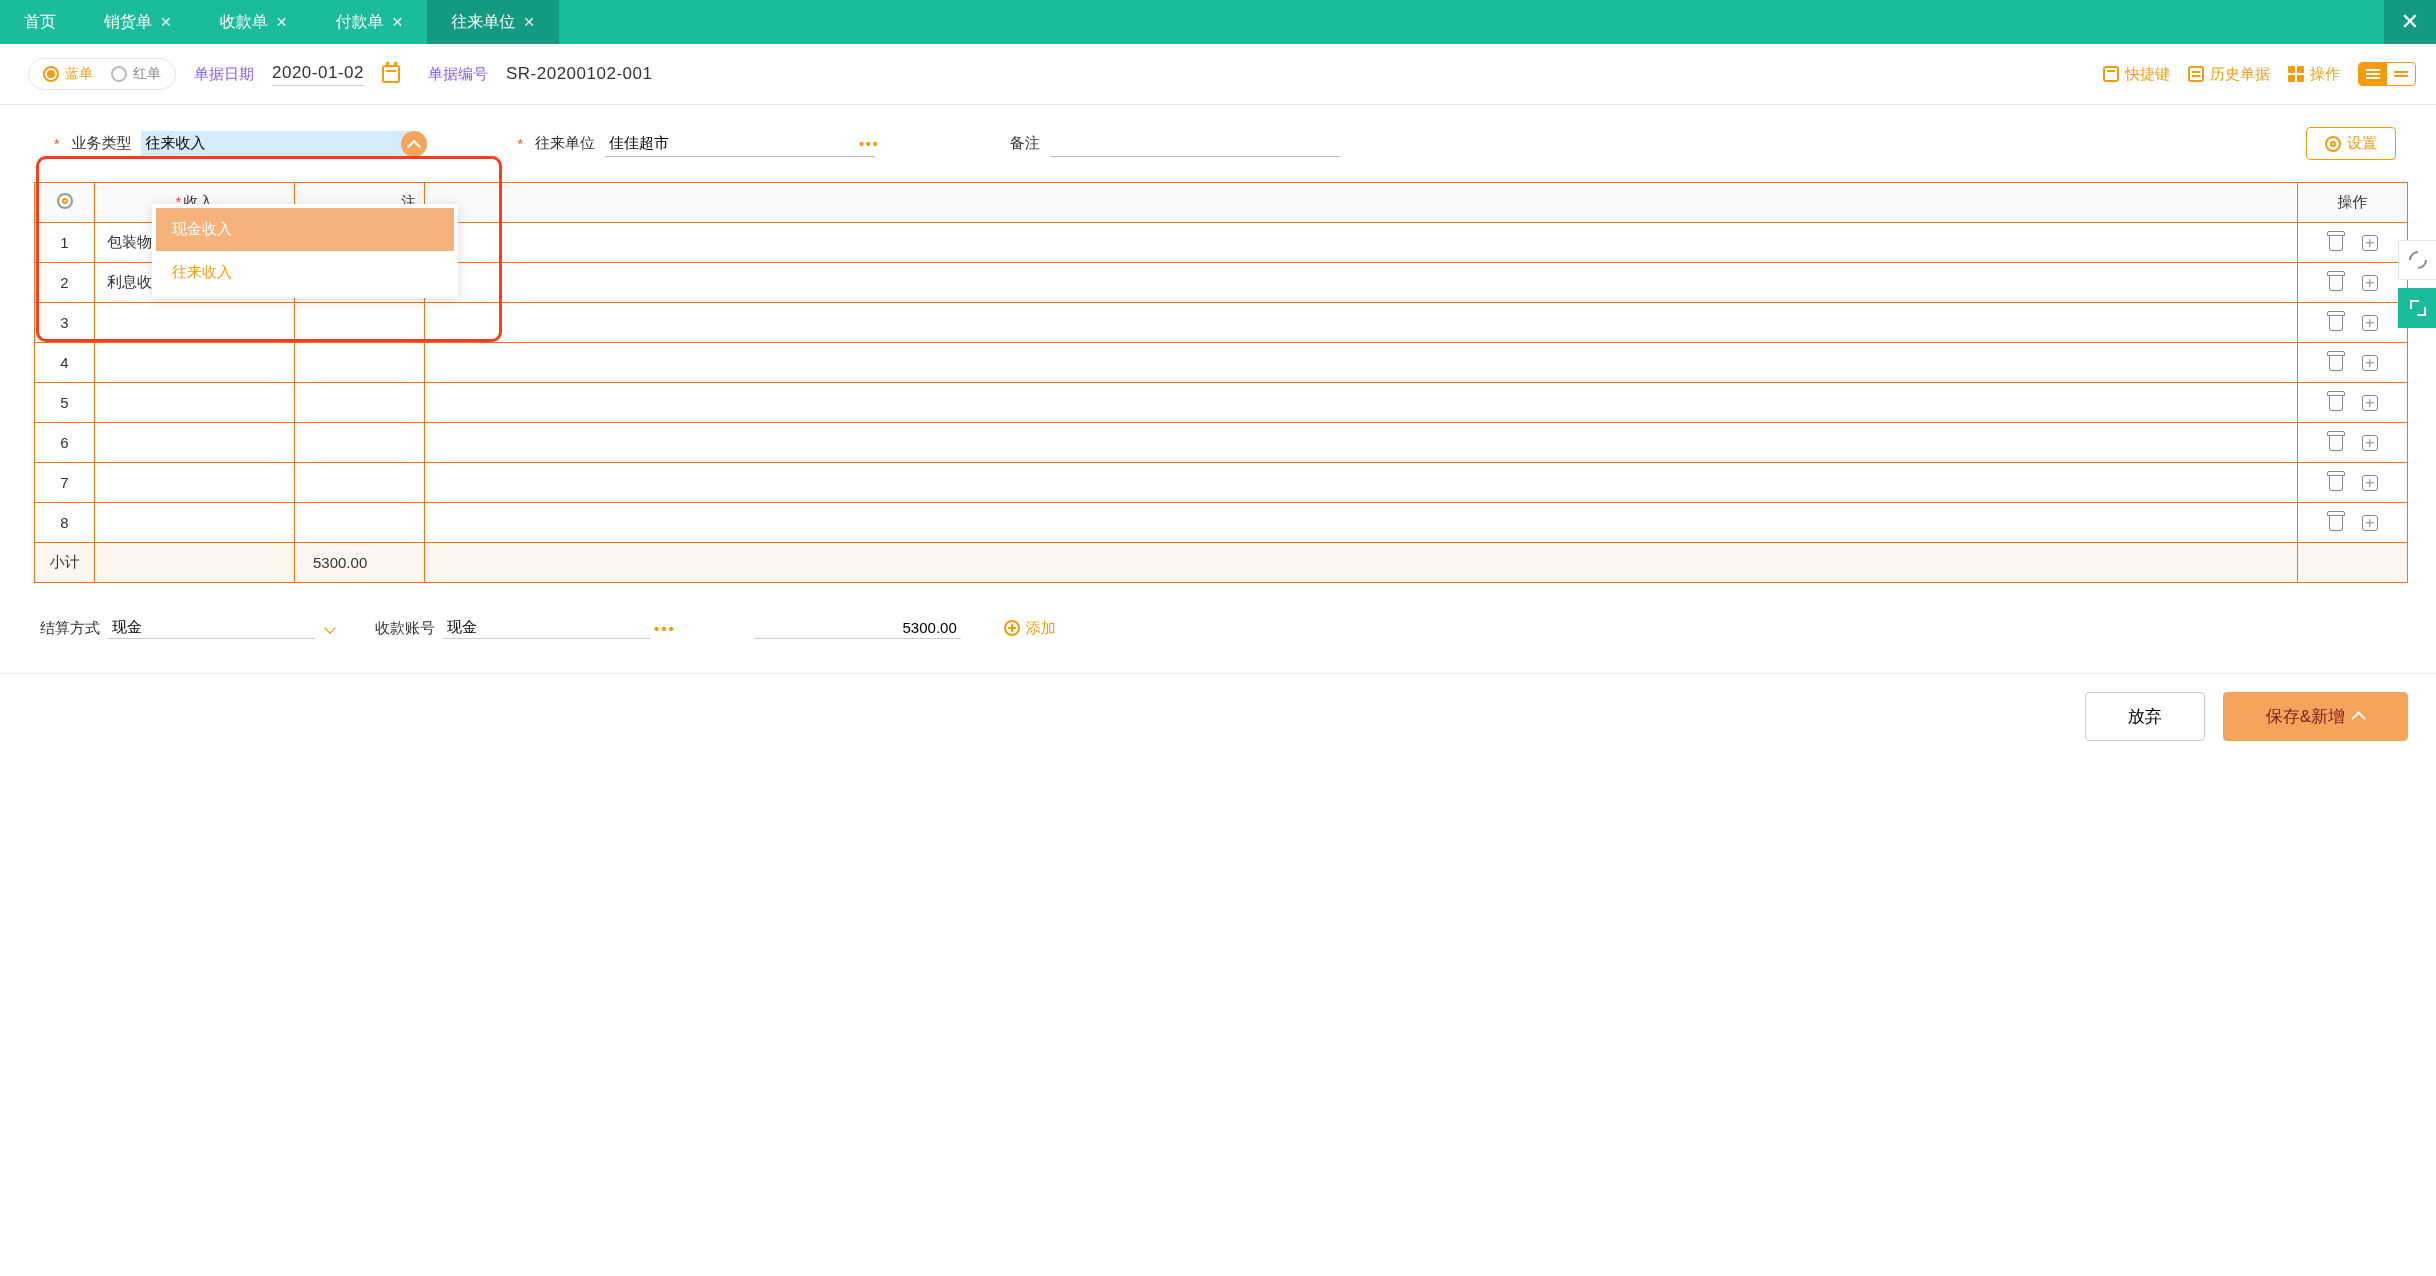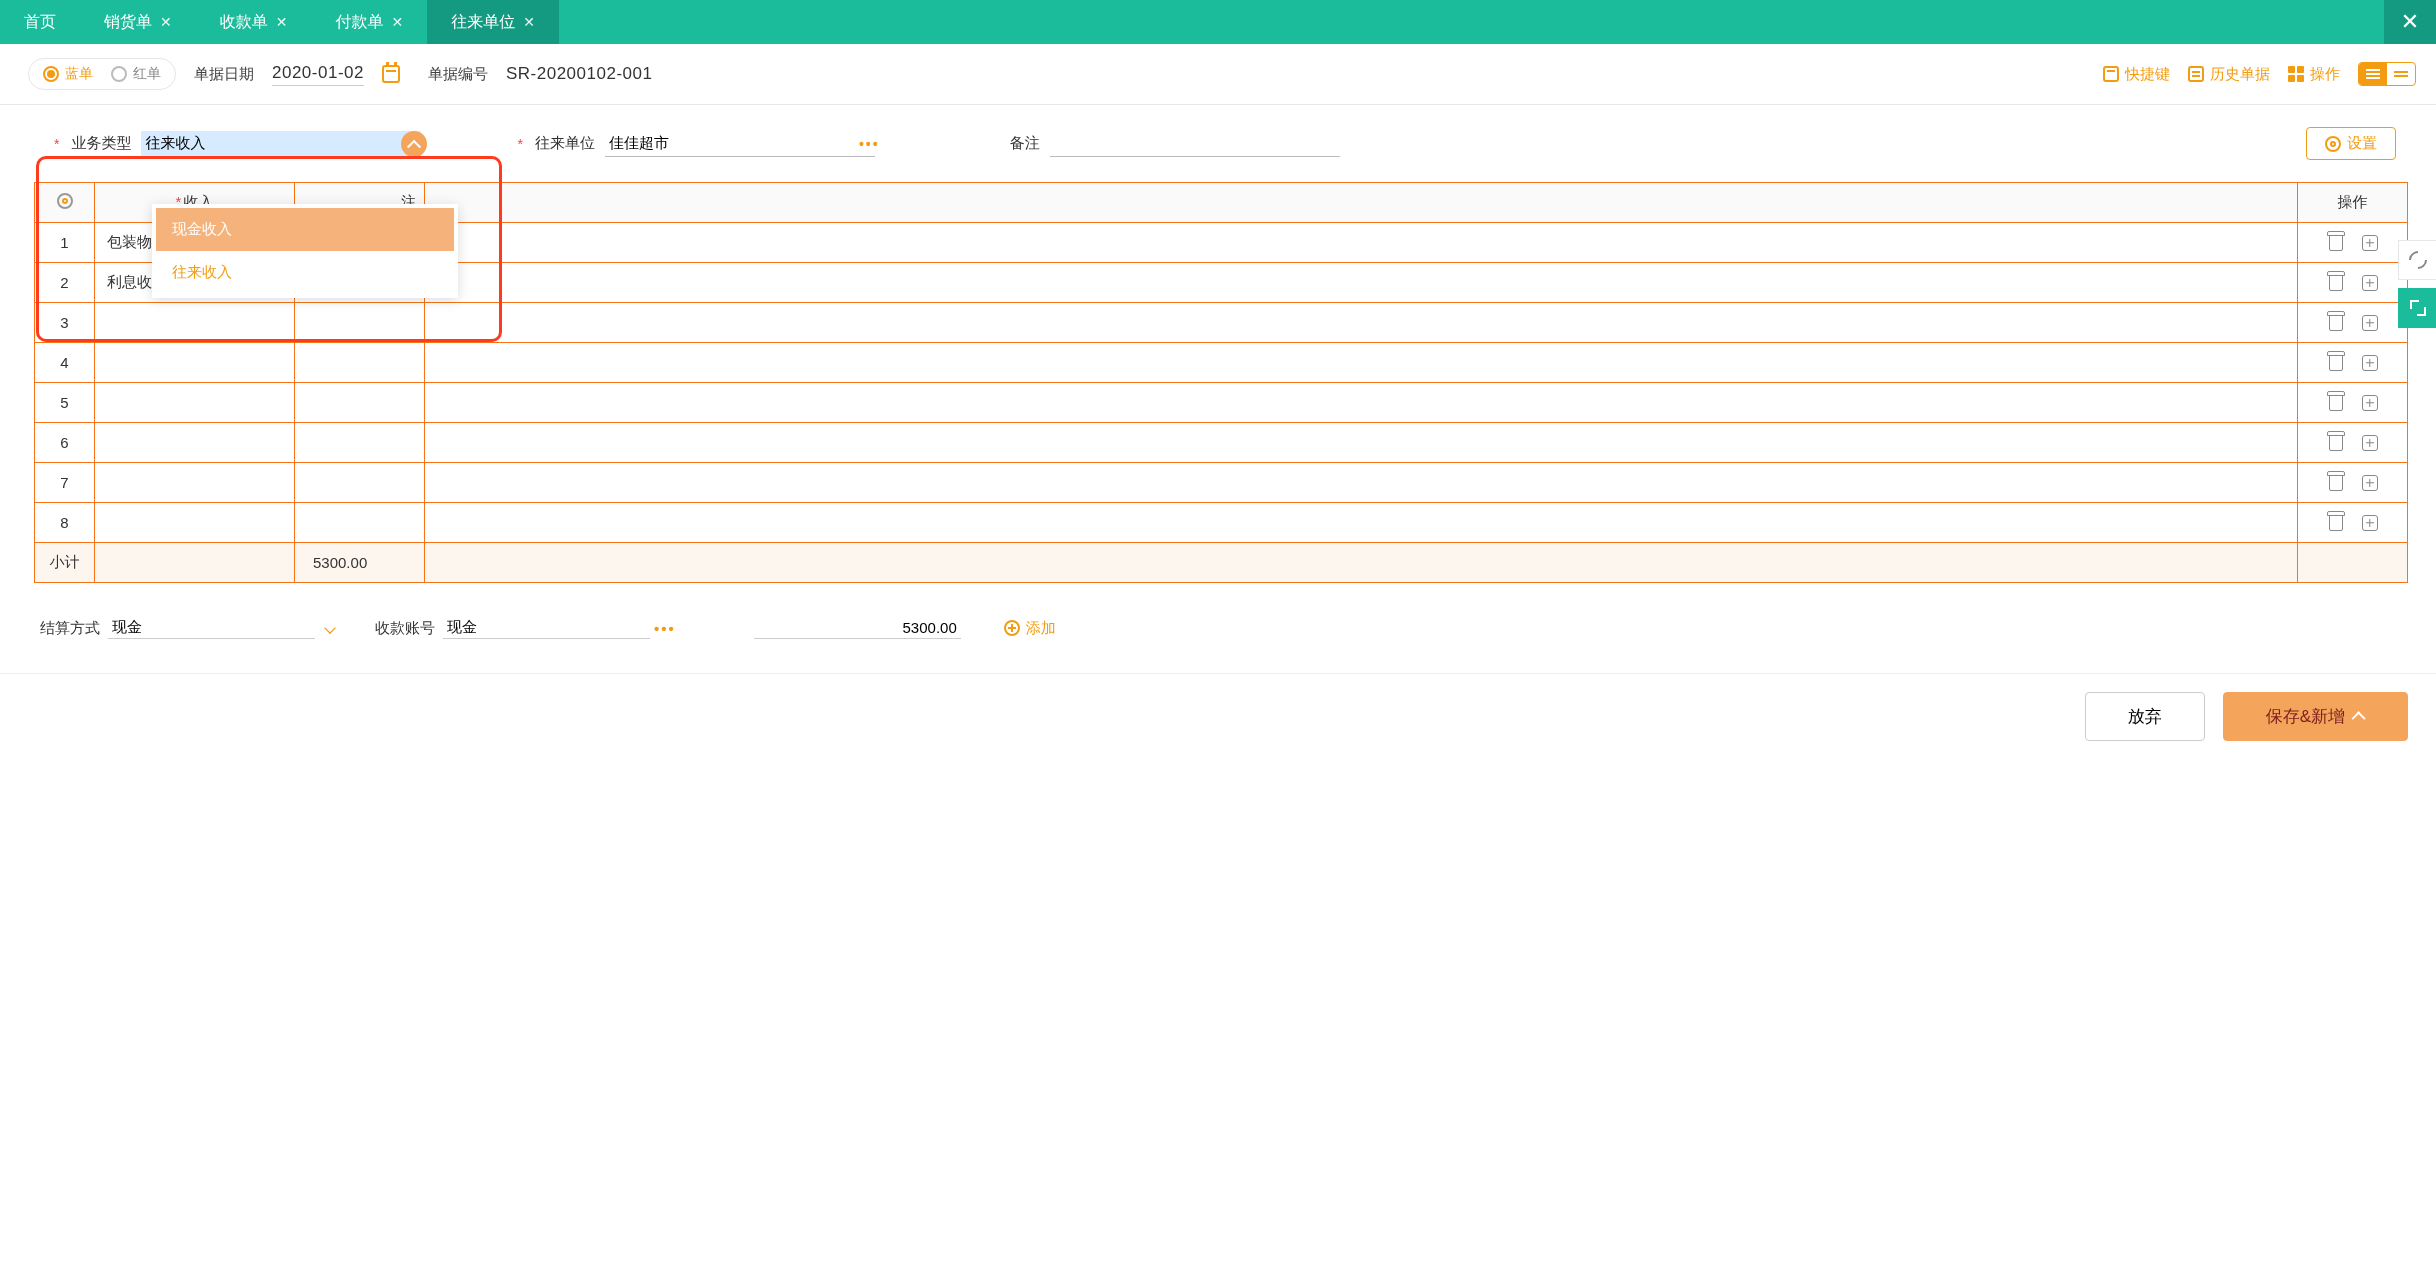--- a/index.html
+++ b/index.html
@@ -16,21 +16,21 @@
     .sheet { position: relative; background: #fff; margin: 0; }
     
     
     .doc-header { display: flex; align-items: center; padding: 14px 20px 14px 28px; gap: 18px; border-bottom: 1px solid #e6e6e6; }
     .radio-group { display: flex; align-items: center; border: 1px solid #e6e6e6; border-radius: 999px; padding: 6px 14px; gap: 18px; }
     .radio-item { display: flex; align-items: center; gap: 6px; cursor: pointer; }
     .radio-circle { width: 16px; height: 16px; border: 2px solid #bbb; border-radius: 50%; display: inline-block; position: relative; }
     .radio-item.selected .radio-circle { border-color: #f39c12; }
     .radio-item.selected .radio-circle::after { content:''; position:absolute; inset:2px; border-radius:50%; background:#f39c12; }
     .radio-item.selected span { color: #f39c12; }
-    .hdr-label { color: #404040; font-size: 15px; }
+    .hdr-label { color: #8b5cf6; font-size: 15px; }
     .hdr-value { font-size: 17px; color: #333; letter-spacing: .5px; }
     .underline { border-bottom: 1px solid #ccc; padding-bottom: 2px; }
     .calendar-icon { width: 18px; height: 18px; border: 2px solid #f39c12; border-radius: 3px; position: relative; display:inline-block; }
     .calendar-icon::before { content:''; position:absolute; top:-5px; left:2px; width:3px; height:5px; background:#f39c12; box-shadow: 8px 0 #f39c12; }
     .calendar-icon::after { content:''; position:absolute; top:3px; left:2px; right:2px; height:2px; background:#f39c12; }
     
     .hdr-right { margin-left: auto; display: flex; align-items: center; gap: 18px; }
     .hdr-link { display: flex; align-items: center; gap: 6px; color: #f39c12; cursor: pointer; font-size: 15px; }
     .mini-icon { width: 16px; height: 16px; border: 2px solid #f39c12; border-radius: 3px; display:inline-block; position:relative; }
     .mini-icon.keyboard::after{content:'';position:absolute;inset:2px;border-top:2px solid #f39c12;}

